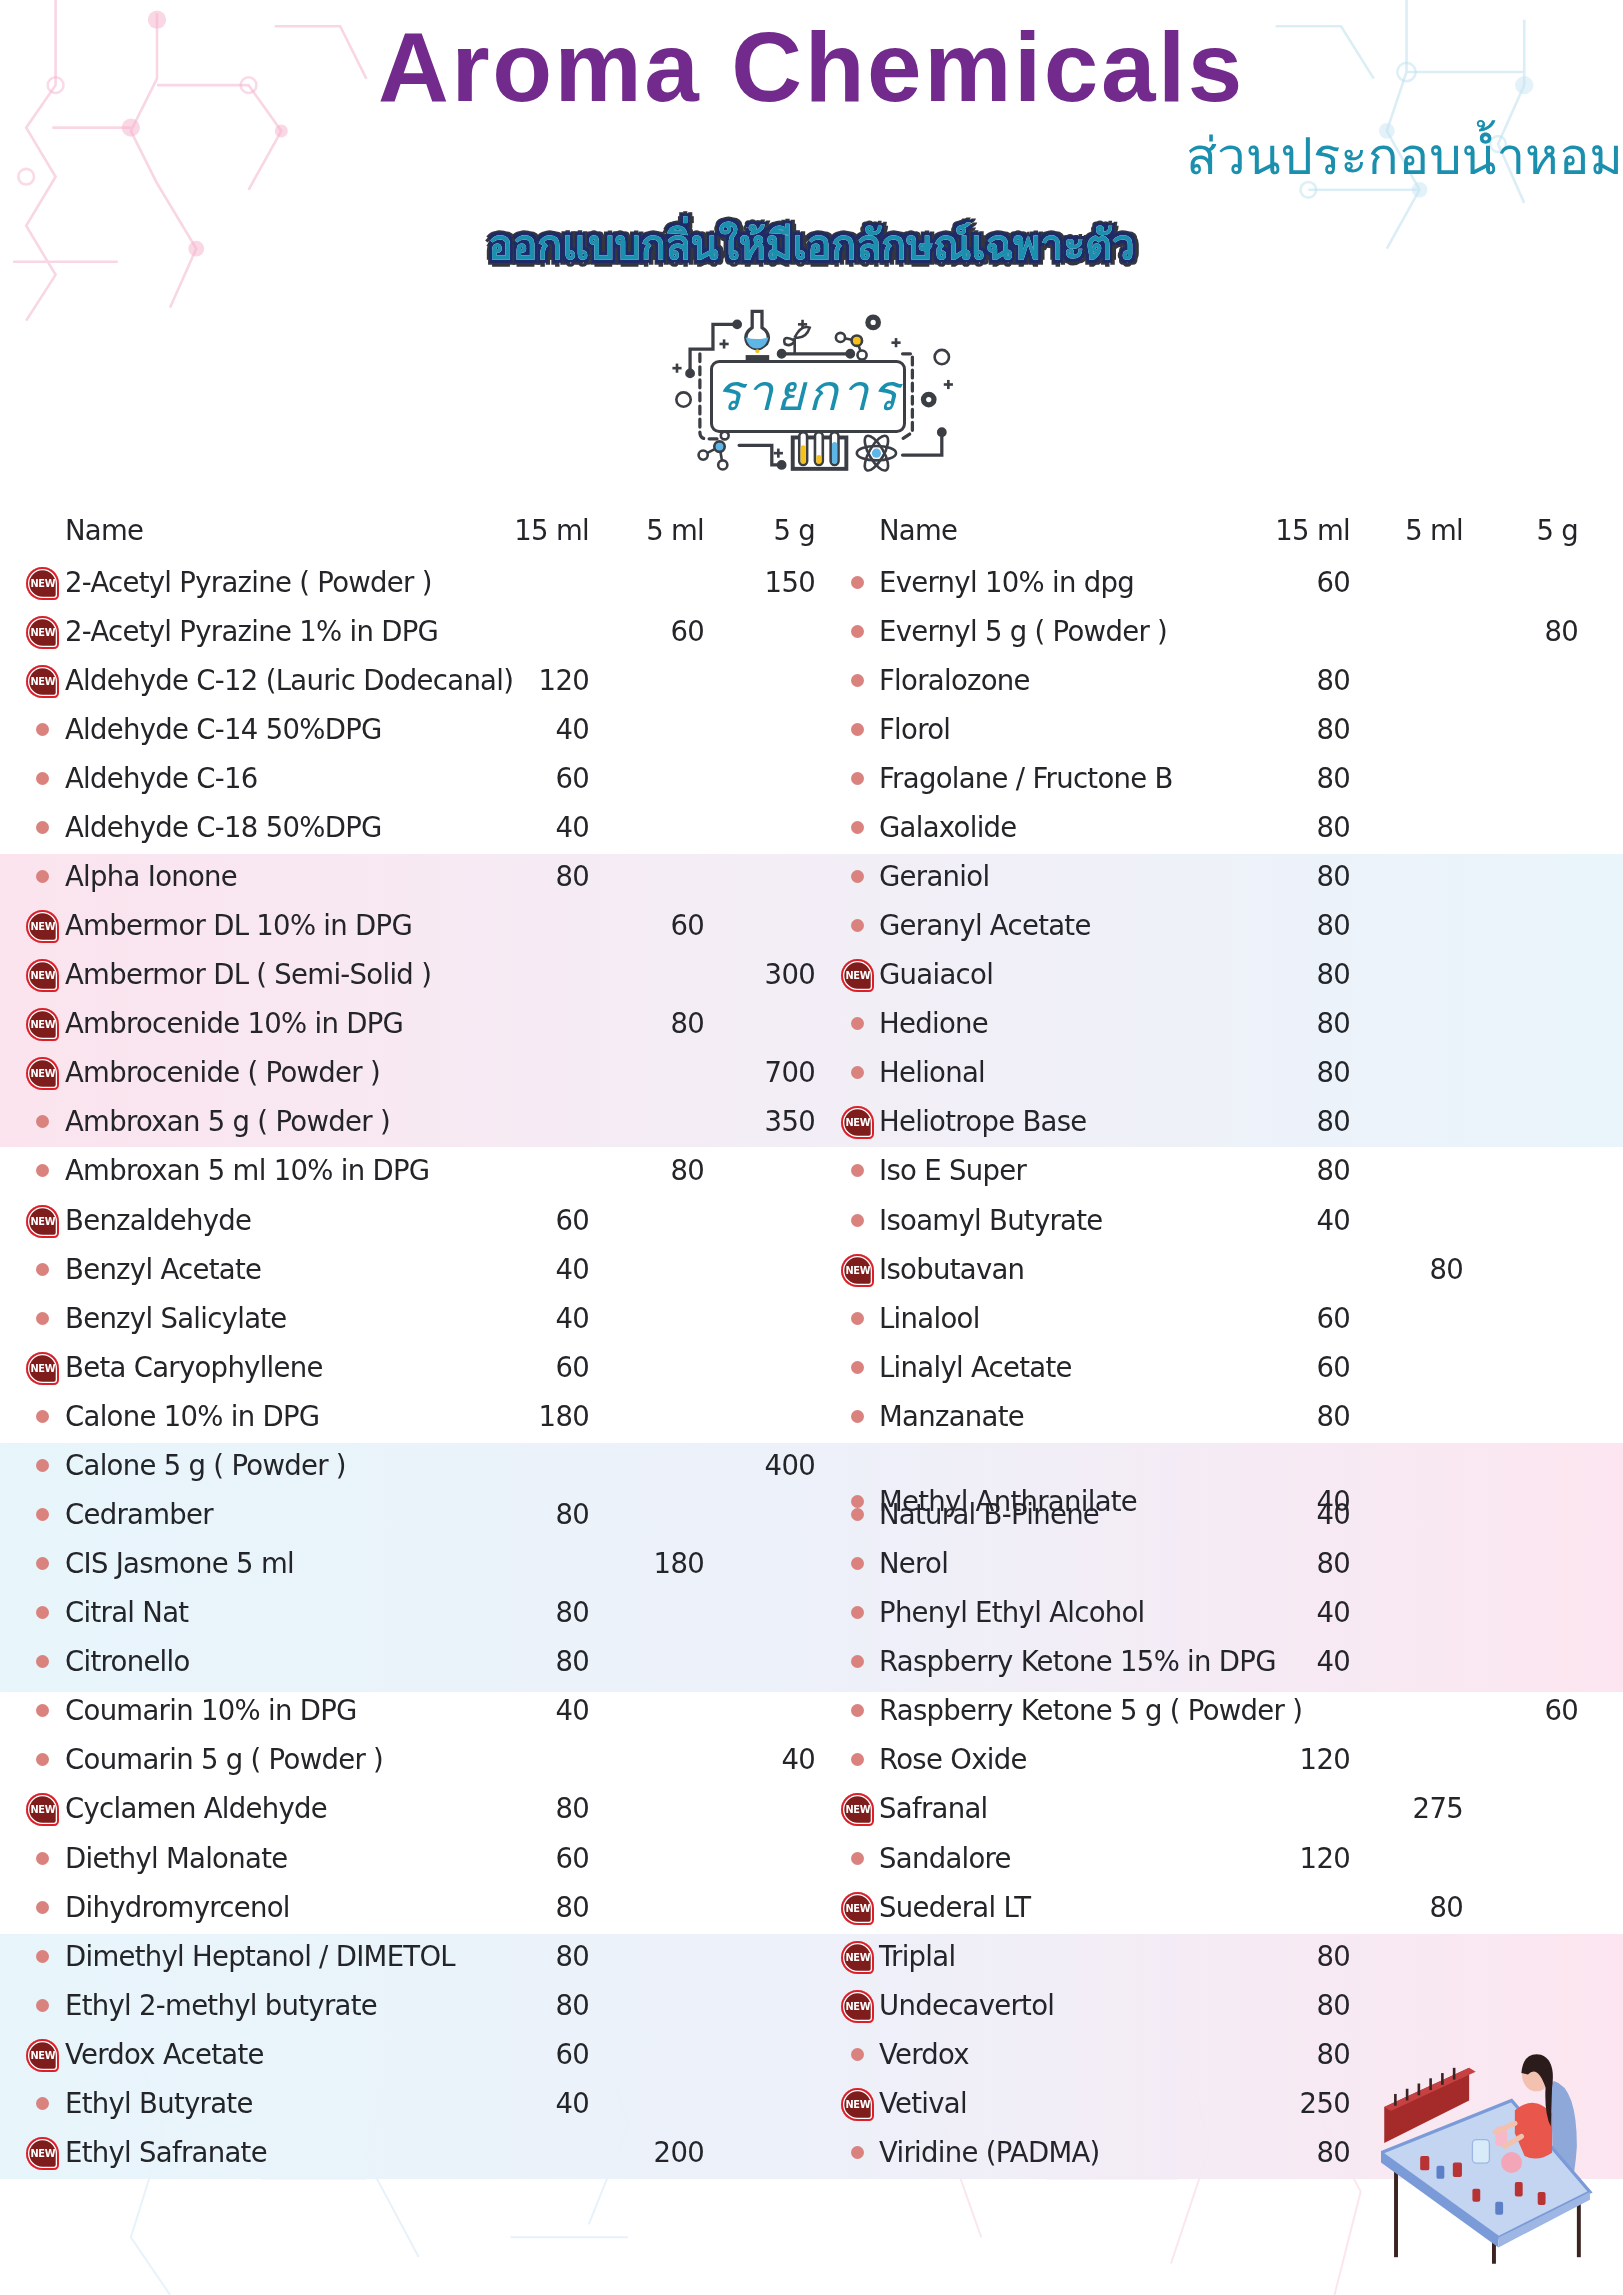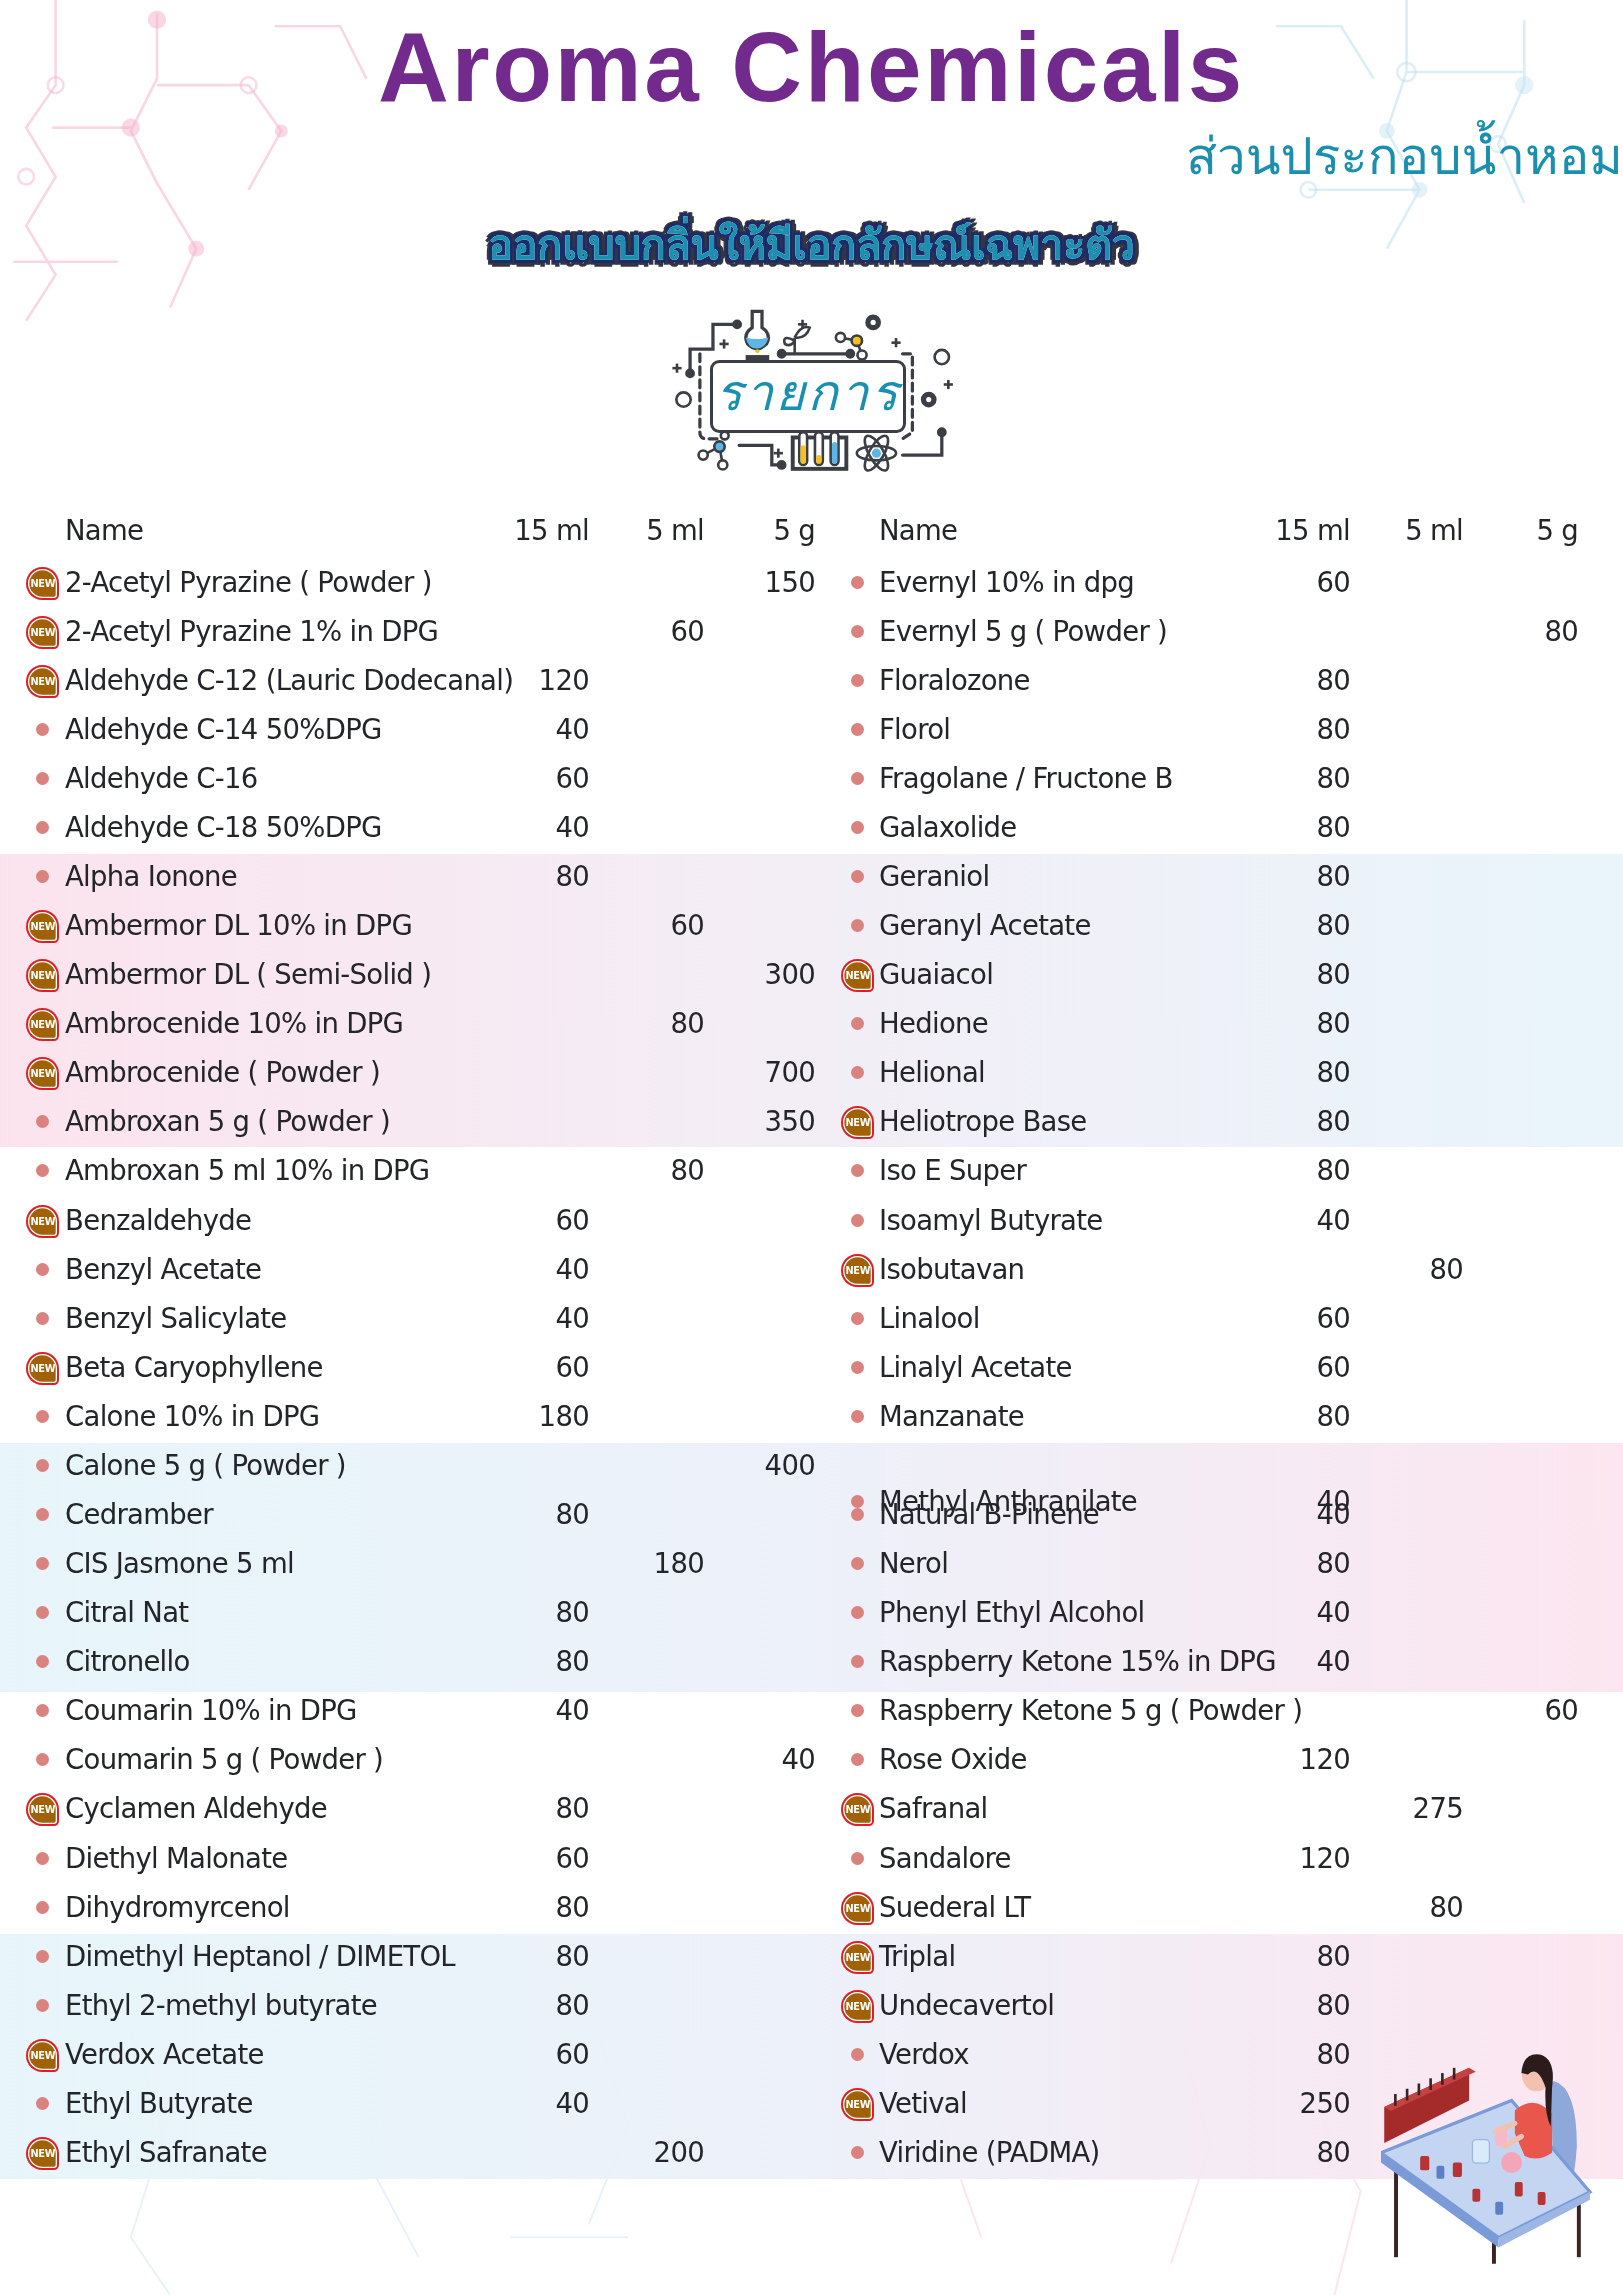--- a/index.html
+++ b/index.html
@@ -70,21 +70,21 @@
   .hdr .cell { font-size:27.5px; }
   .marker { position:absolute; top:0; height:49px; width:37px; }
   .col-left .marker { left:25px; }
   .col-right .marker { left:25px; }
   .dot {
     position:absolute; left:11px; top:18.3px; width:13px; height:13px; border-radius:50%;
     background:#D9827E;
   }
   .new-badge {
     position:absolute; left:1.3px; top:8.5px; width:33px; height:33px;
-    background:#a16207; border-radius:50% 50% 5.2px 50%;
+    background:#7f1d1d; border-radius:50% 50% 5.2px 50%;
     box-shadow: inset 0 0 0 2px #DD1F2A, inset 0 0 0 3.3px #ffffff;
     color:#fff; font-weight:bold; font-size:9.8px; line-height:33px; text-align:center;
     font-family:"DejaVu Sans", sans-serif; letter-spacing:-0.3px;
   }
   .illustration { position:absolute; left:1381px; top:2048px; width:222px; height:216px; z-index:4; }
 </style>
 </head>
 <body>
 
 <svg class="bg-layer" viewBox="0 0 2481 3508" xmlns="http://www.w3.org/2000/svg">

